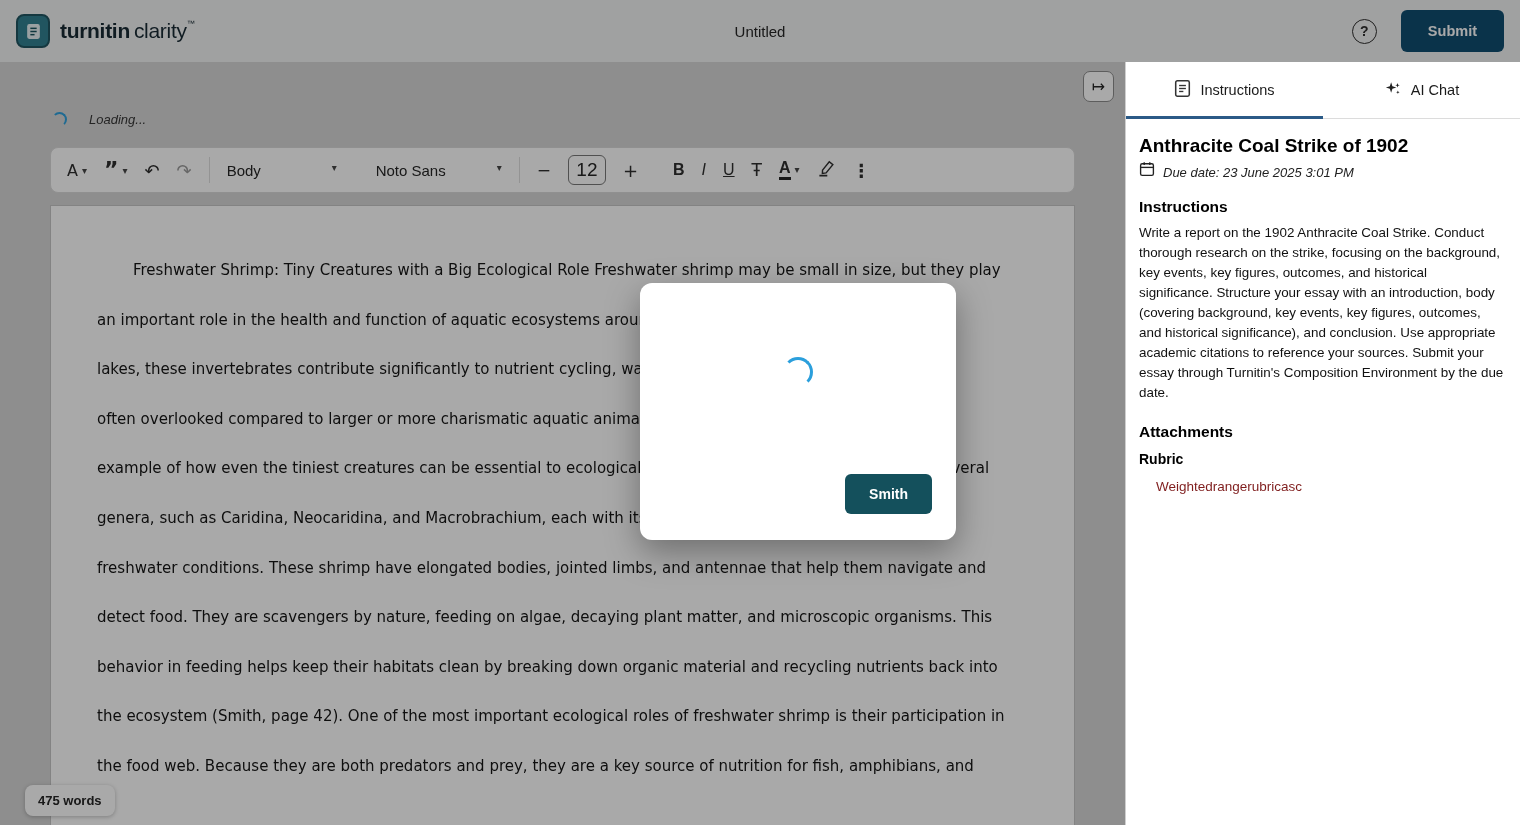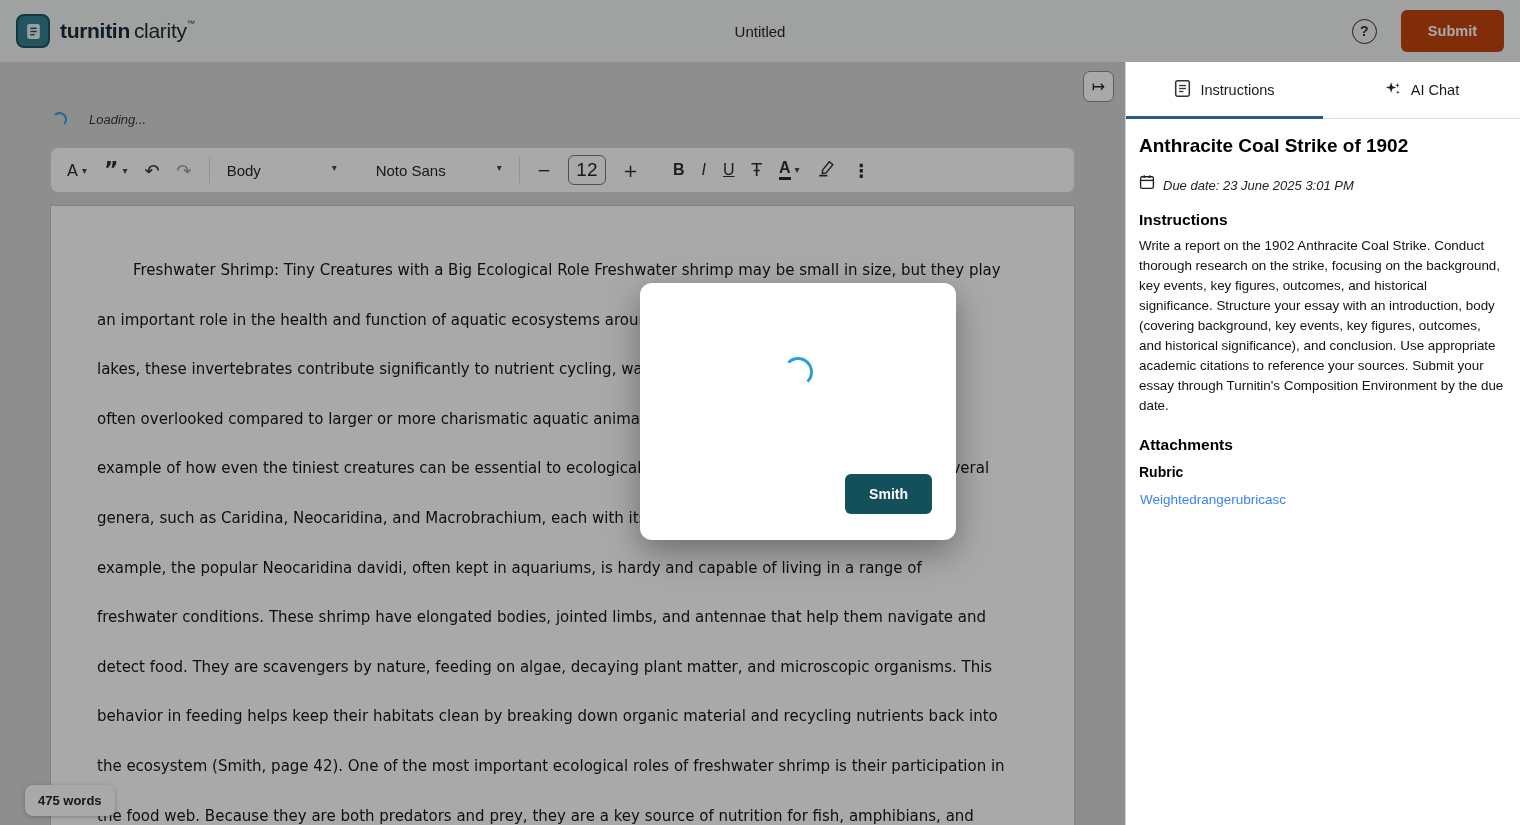--- a/index.html
+++ b/index.html
@@ -31,21 +31,21 @@
     position:absolute; left:50%; transform:translateX(-50%);
     font-size:15px; color:#222;
   }
   .header-right { display:flex; align-items:center; gap:24px; }
   .help-btn {
     width:25px; height:25px; border:1.8px solid #2b2b2b; border-radius:50%;
     display:flex; align-items:center; justify-content:center;
     font-size:14px; font-weight:700; cursor:pointer; color:#2b2b2b;
   }
   .submit-btn {
-    background:#c2410c; color:#fff; border:none; border-radius:6px;
+    background:#0c4a6e; color:#fff; border:none; border-radius:6px;
     padding:13px 27px; font-size:14.5px; font-weight:700; cursor:pointer;
     font-family:"Liberation Sans", sans-serif;
   }
 
   
   .editor { position:absolute; top:62px; left:0; width:1125px; height:763px; }
   .loading-row { position:absolute; left:52px; top:50px; display:flex; align-items:center; gap:22px; }
   .spinner {
     border-radius:50%; border:2.5px solid rgba(0,0,0,0);
     border-top-color:#2B9FDC; border-right-color:#2B9FDC;
@@ -107,26 +107,26 @@
   .tabs { display:flex; height:57px; border-bottom:1px solid #dcdcdc; }
   .tab {
     flex:1; display:flex; align-items:center; justify-content:center; gap:9px;
     font-size:14.5px; cursor:pointer; position:relative; color:#1a1a1a;
   }
   .tab.active::after {
     content:""; position:absolute; left:0; right:0; bottom:-1px; height:3px;
     background:#2B5A87;
   }
   .panel-body { padding:16px 16px 0 13px; }
-  .assign-title { font-size:19px; font-weight:700; margin-bottom:17px; color:#000; }
+  .assign-title { font-size:19px; font-weight:700; margin-bottom:4px; color:#000; }
   .due-row { display:flex; align-items:flex-end; gap:8px; font-size:13px; font-style:italic; color:#222; margin-bottom:18px; }
   .sec-heading { font-size:15.5px; font-weight:700; margin-bottom:7px; color:#000; }
   .instr-text { font-size:13.4px; line-height:20px; color:#111; margin-bottom:20px; }
   .rubric-heading { font-size:14px; font-weight:700; margin:10px 0 12px; color:#000; }
-  .rubric-link { display:block; margin-left:1px; color:#3b82f6; font-size:13.5px; text-decoration:none; cursor:pointer; }
+  .rubric-link { display:block; margin-left:17px; color:#7f1d1d; font-size:13.5px; text-decoration:none; cursor:pointer; }
 
   
   .dim-top { position:absolute; left:0; top:0; width:1520px; height:62px; background:rgba(8,8,8,0.35); z-index:40; }
   .dim-main { position:absolute; left:0; top:62px; width:1125px; height:763px; background:rgba(8,8,8,0.35); z-index:40; }
   .modal {
     position:absolute; left:640px; top:283px; width:316px; height:257px;
     background:#fff; border-radius:12px; z-index:60;
     box-shadow:0 12px 34px rgba(0,0,0,0.35); padding:24px;
   }
   .modal-title { font-size:17px; font-weight:700; color:#111; }
@@ -222,21 +222,20 @@
     </div>
   </div>
 
   <div class="page">
     <div class="line indent">Freshwater Shrimp: Tiny Creatures with a Big Ecological Role Freshwater shrimp may be small in size, but they play</div>
     <div class="line">an important role in the health and function of aquatic ecosystems around the world. Found in rivers, ponds, and</div>
     <div class="line">lakes, these invertebrates contribute significantly to nutrient cycling, water quality, and aquatic food webs. While</div>
     <div class="line">often overlooked compared to larger or more charismatic aquatic animals, freshwater shrimp are a powerful</div>
     <div class="line">example of how even the tiniest creatures can be essential to ecological balance. Freshwater shrimp belong to several</div>
     <div class="line">genera, such as Caridina, Neocaridina, and Macrobrachium, each with its own traits and preferred habitats. For</div>
-    <div class="line">example, the popular Neocaridina davidi, often kept in aquariums, is hardy and capable of living in a range of</div>
     <div class="line">freshwater conditions. These shrimp have elongated bodies, jointed limbs, and antennae that help them navigate and</div>
     <div class="line">detect food. They are scavengers by nature, feeding on algae, decaying plant matter, and microscopic organisms. This</div>
     <div class="line">behavior in feeding helps keep their habitats clean by breaking down organic material and recycling nutrients back into</div>
     <div class="line">the ecosystem (Smith, page 42). One of the most important ecological roles of freshwater shrimp is their participation in</div>
     <div class="line">the food web. Because they are both predators and prey, they are a key source of nutrition for fish, amphibians, and</div>
   </div>
 
   <div class="collapse-btn">
     <span class="icon">↦</span>
   </div>

